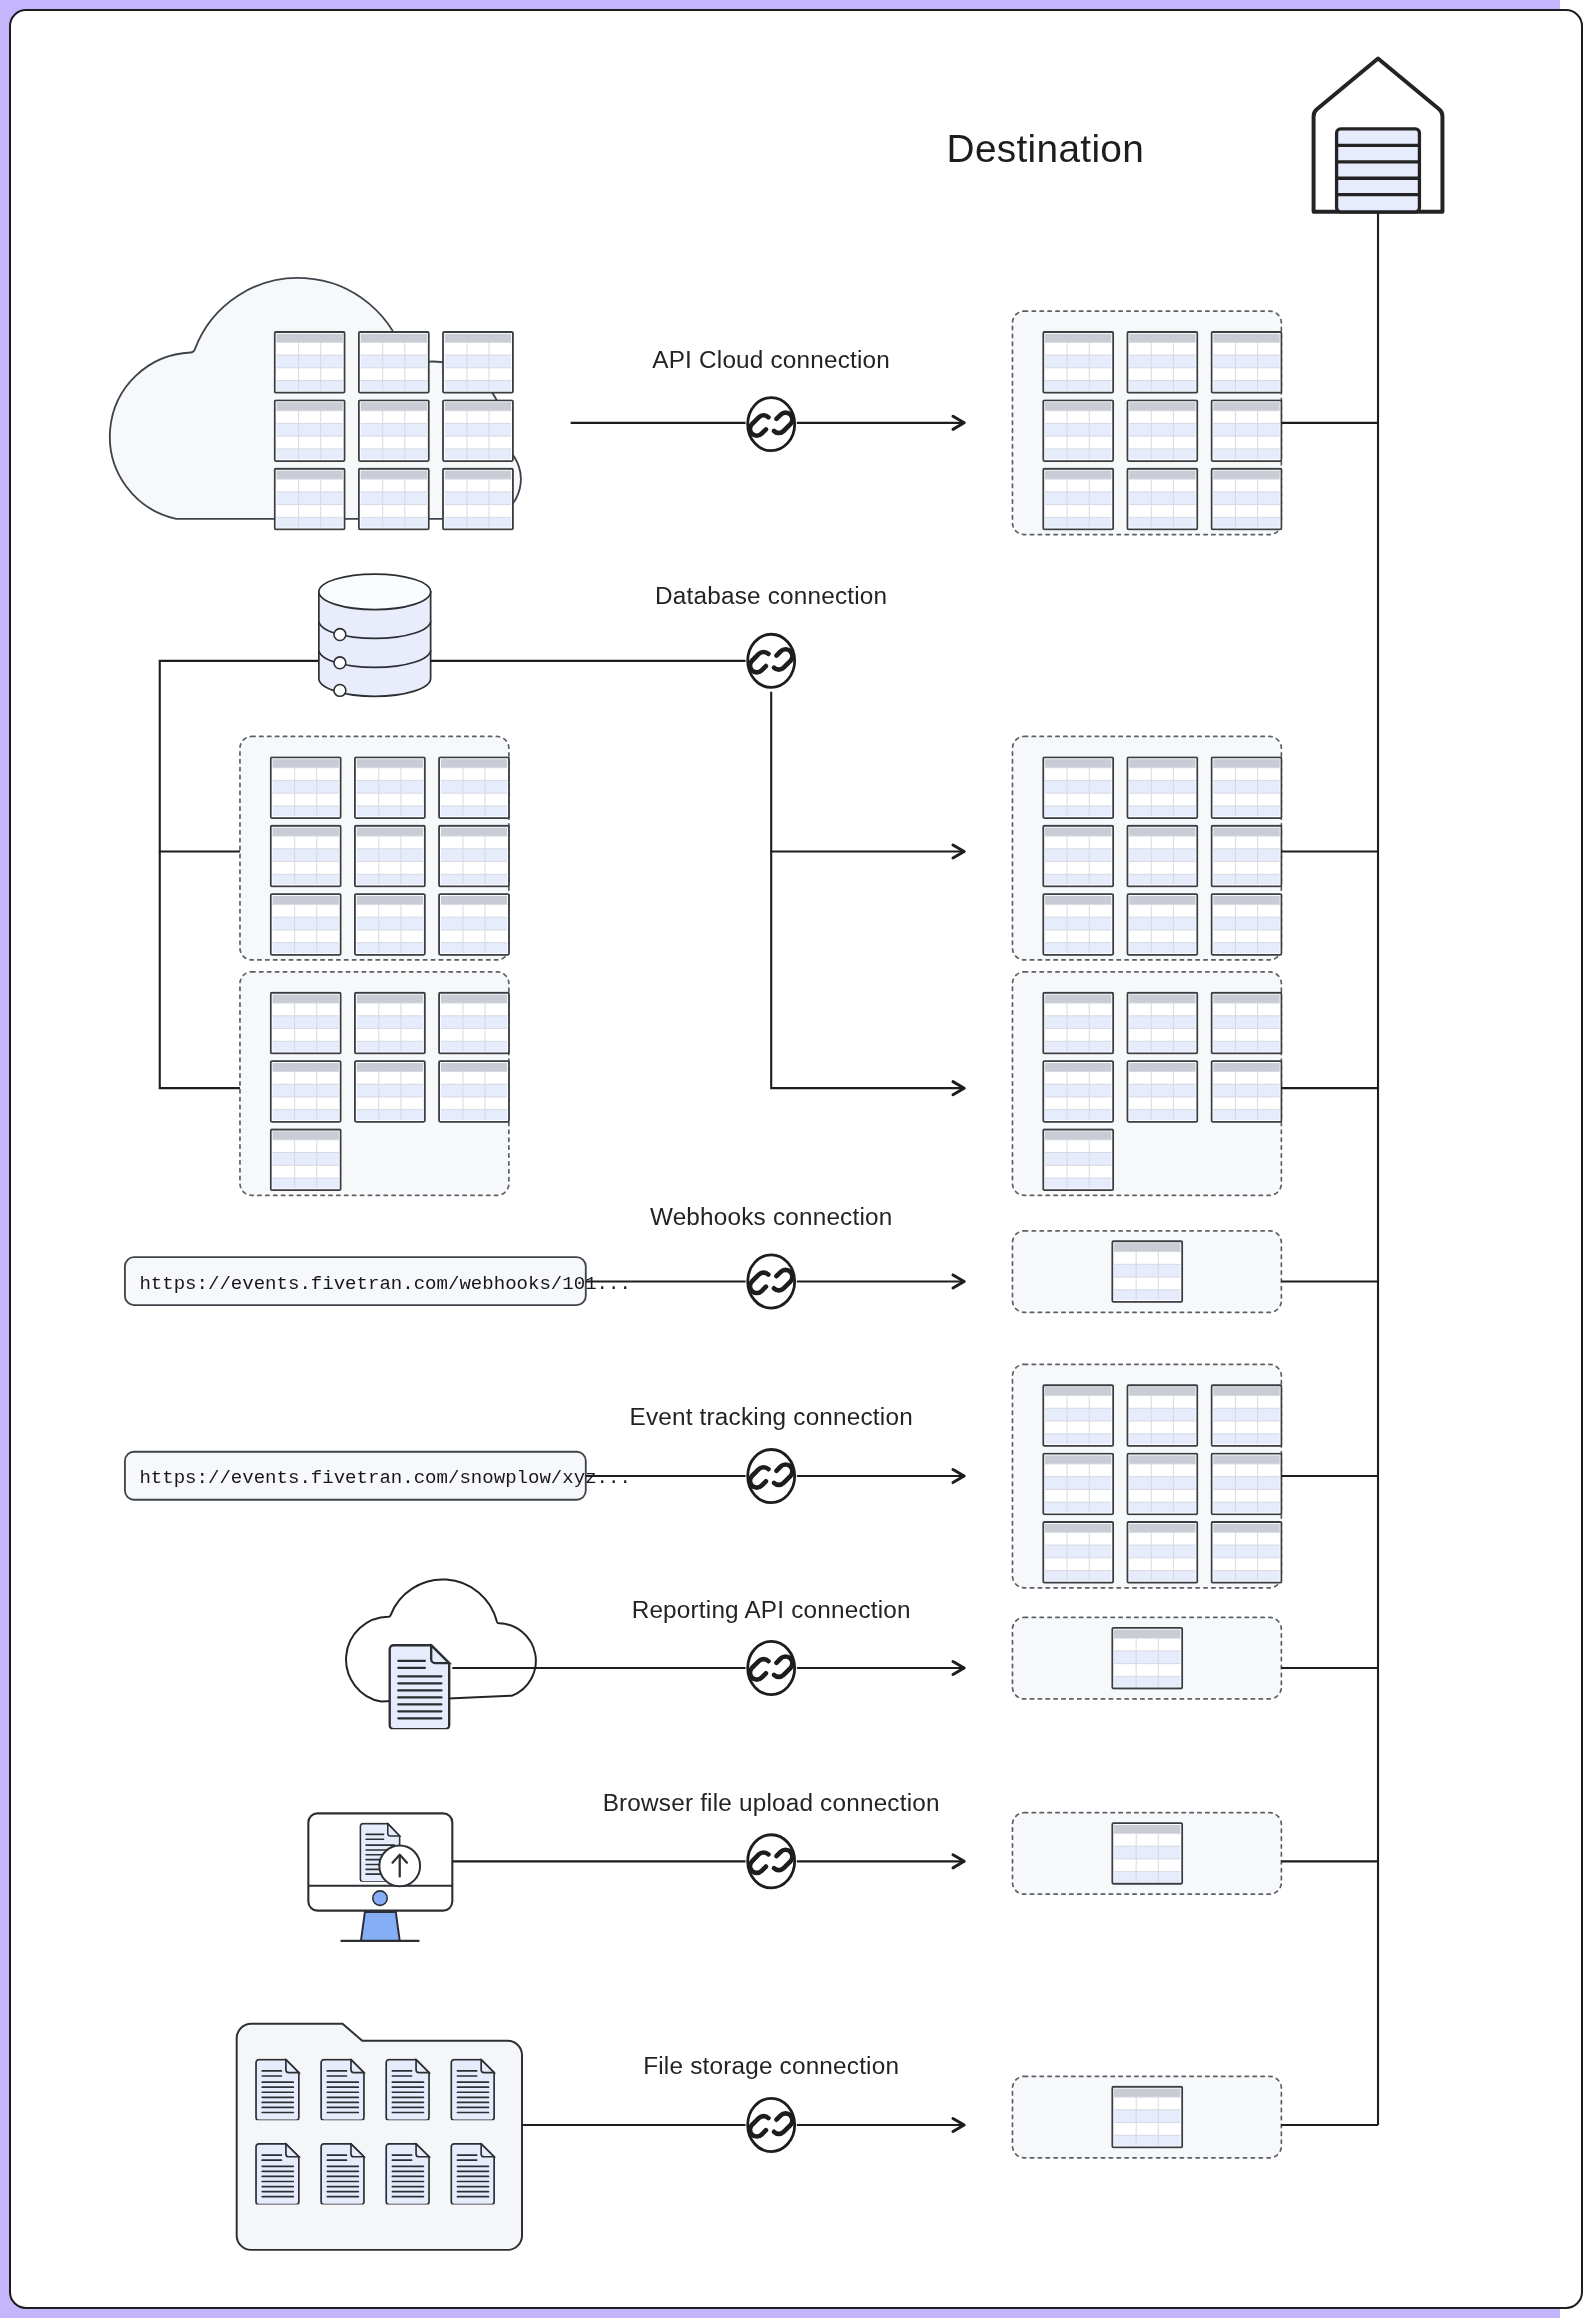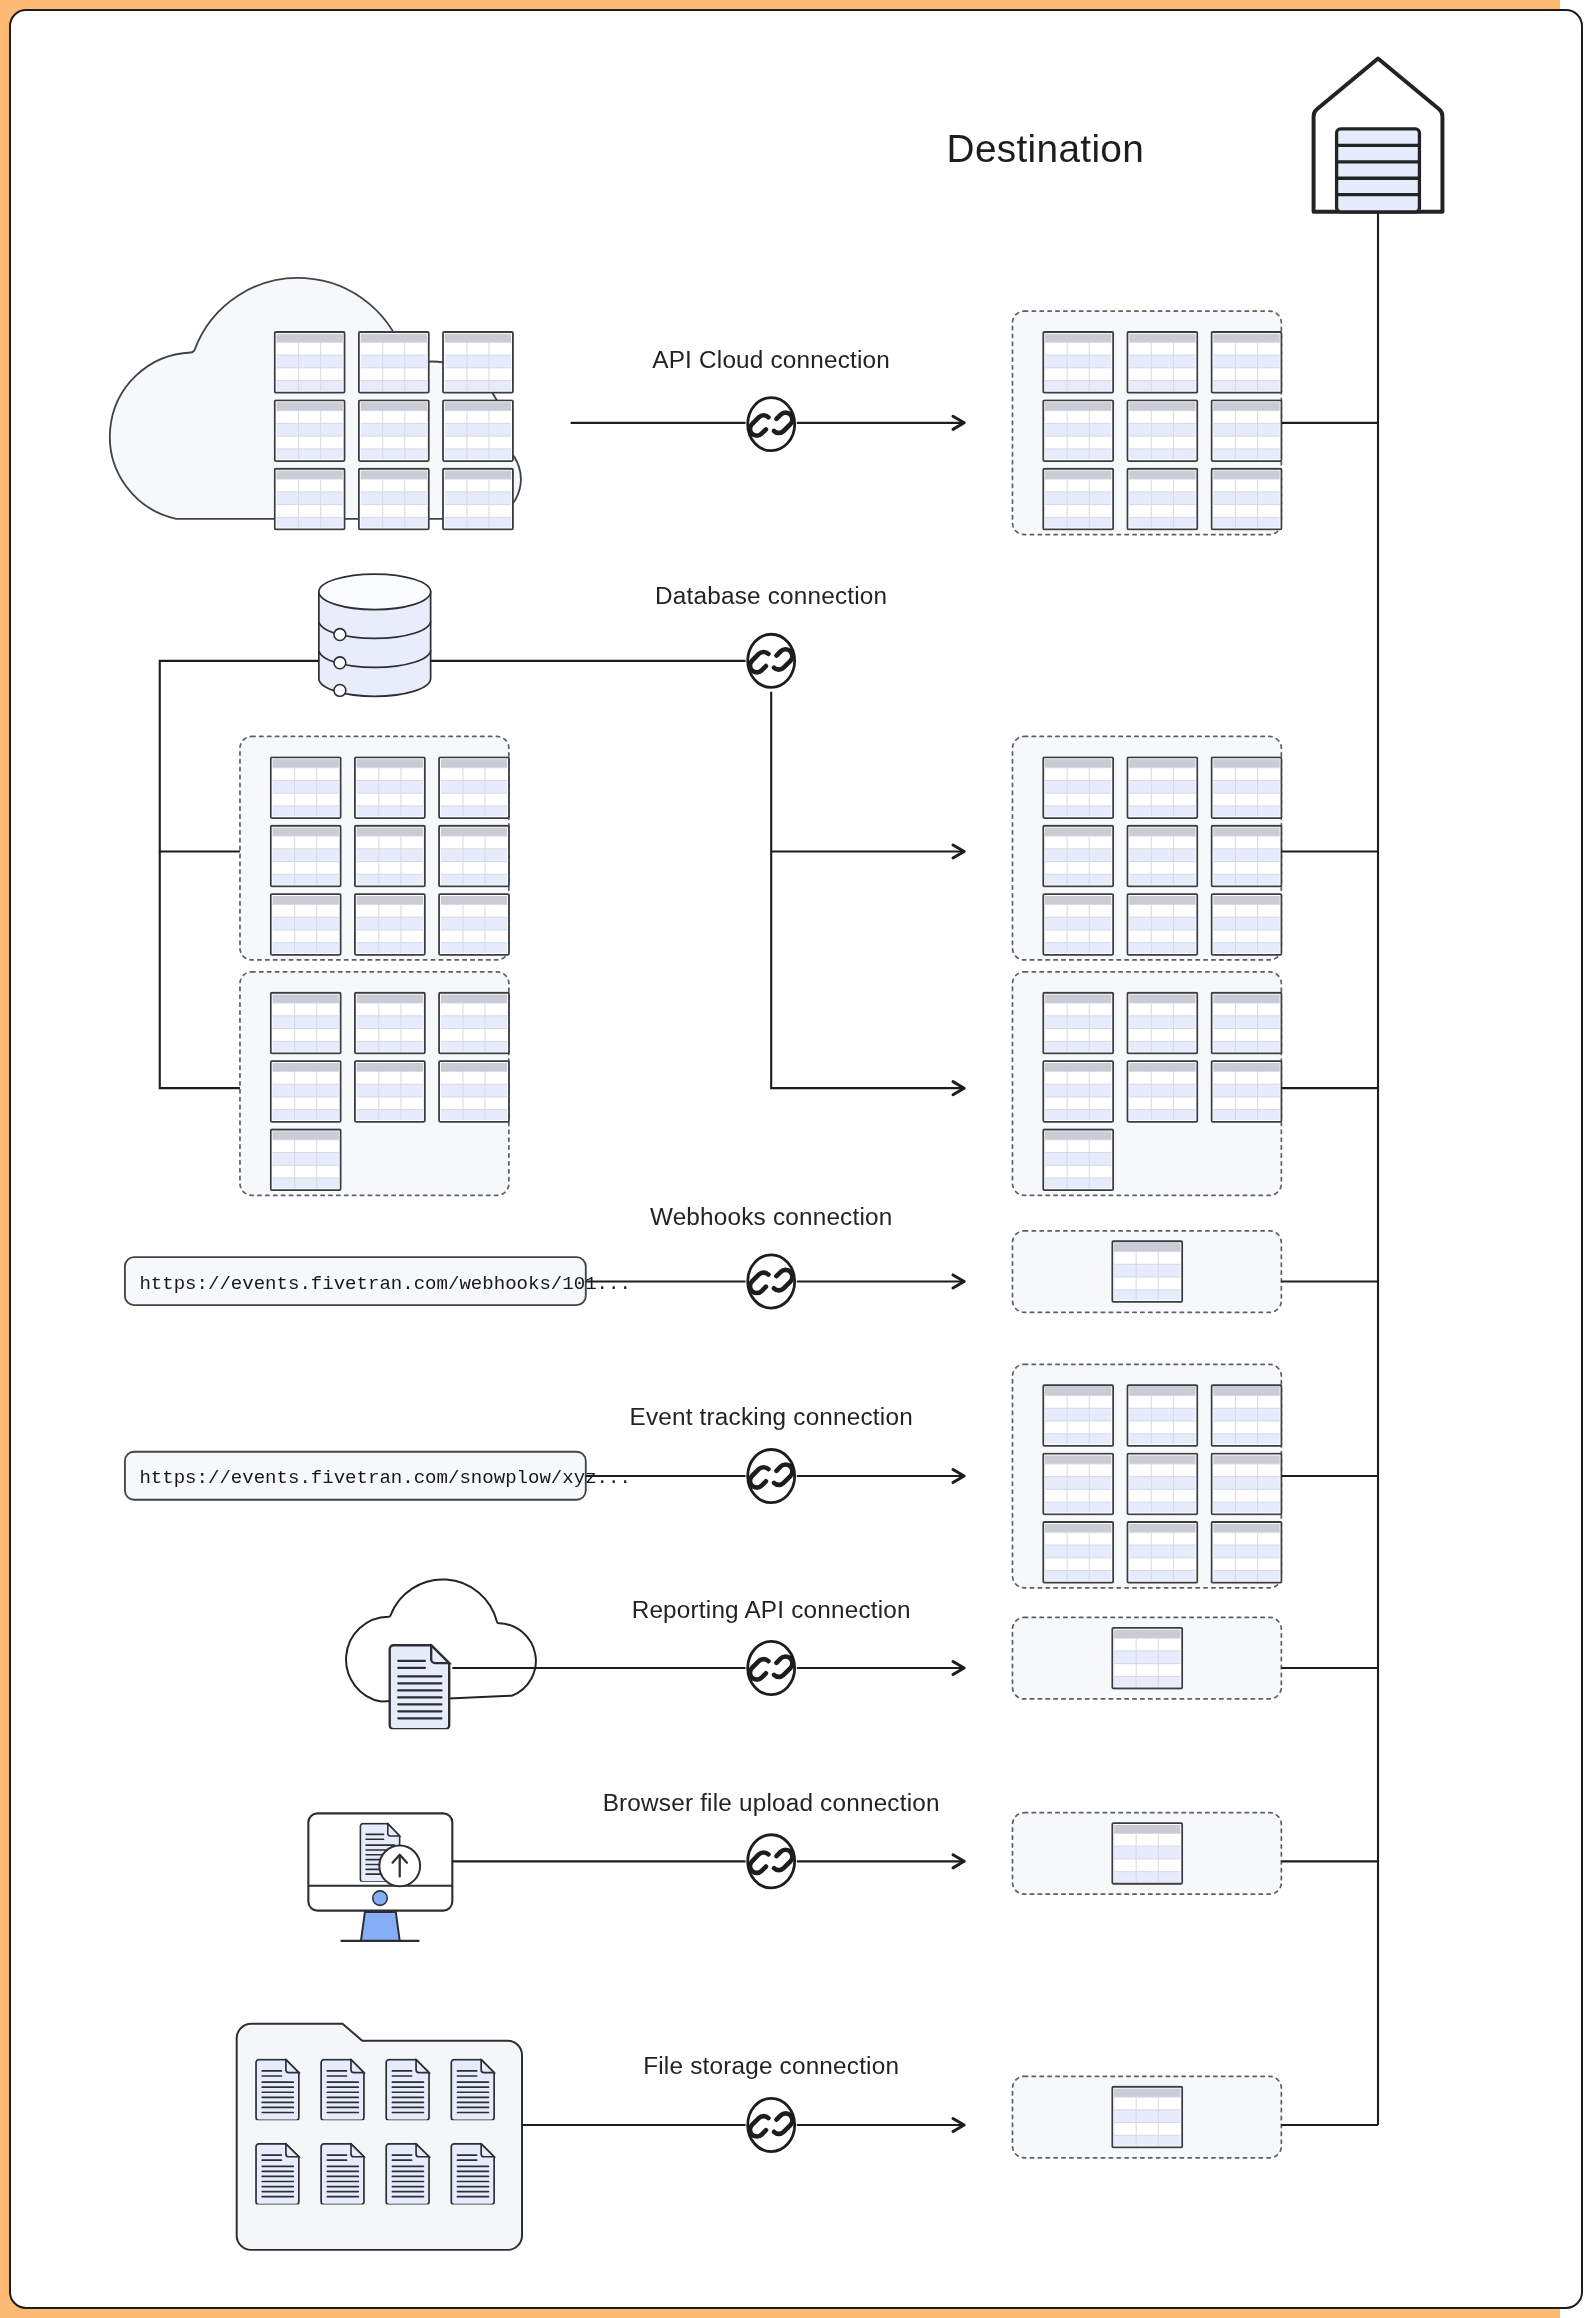--- a/index.html
+++ b/index.html
@@ -1,20 +1,20 @@
 <!DOCTYPE html>
 <html style="font-size:10.5px"><head>
 <meta charset="utf-8">
 <style>
   html,body{margin:0;padding:0;background:#ffffff;}
   body{font-family:"Liberation Sans", sans-serif;}
   #page{
     position:relative;
     width:1560px;height:2319px;
-    background:#fdba74;
+    background:#c4b5fd;
     box-sizing:border-box;
   }
   #frame{
     position:absolute;
     left:9.2px;top:9.2px;
     width:1574px;height:2300px;
     border:2px solid #1d1d1f;
     border-radius:17px;
     box-sizing:border-box;
     background:#ffffff;

